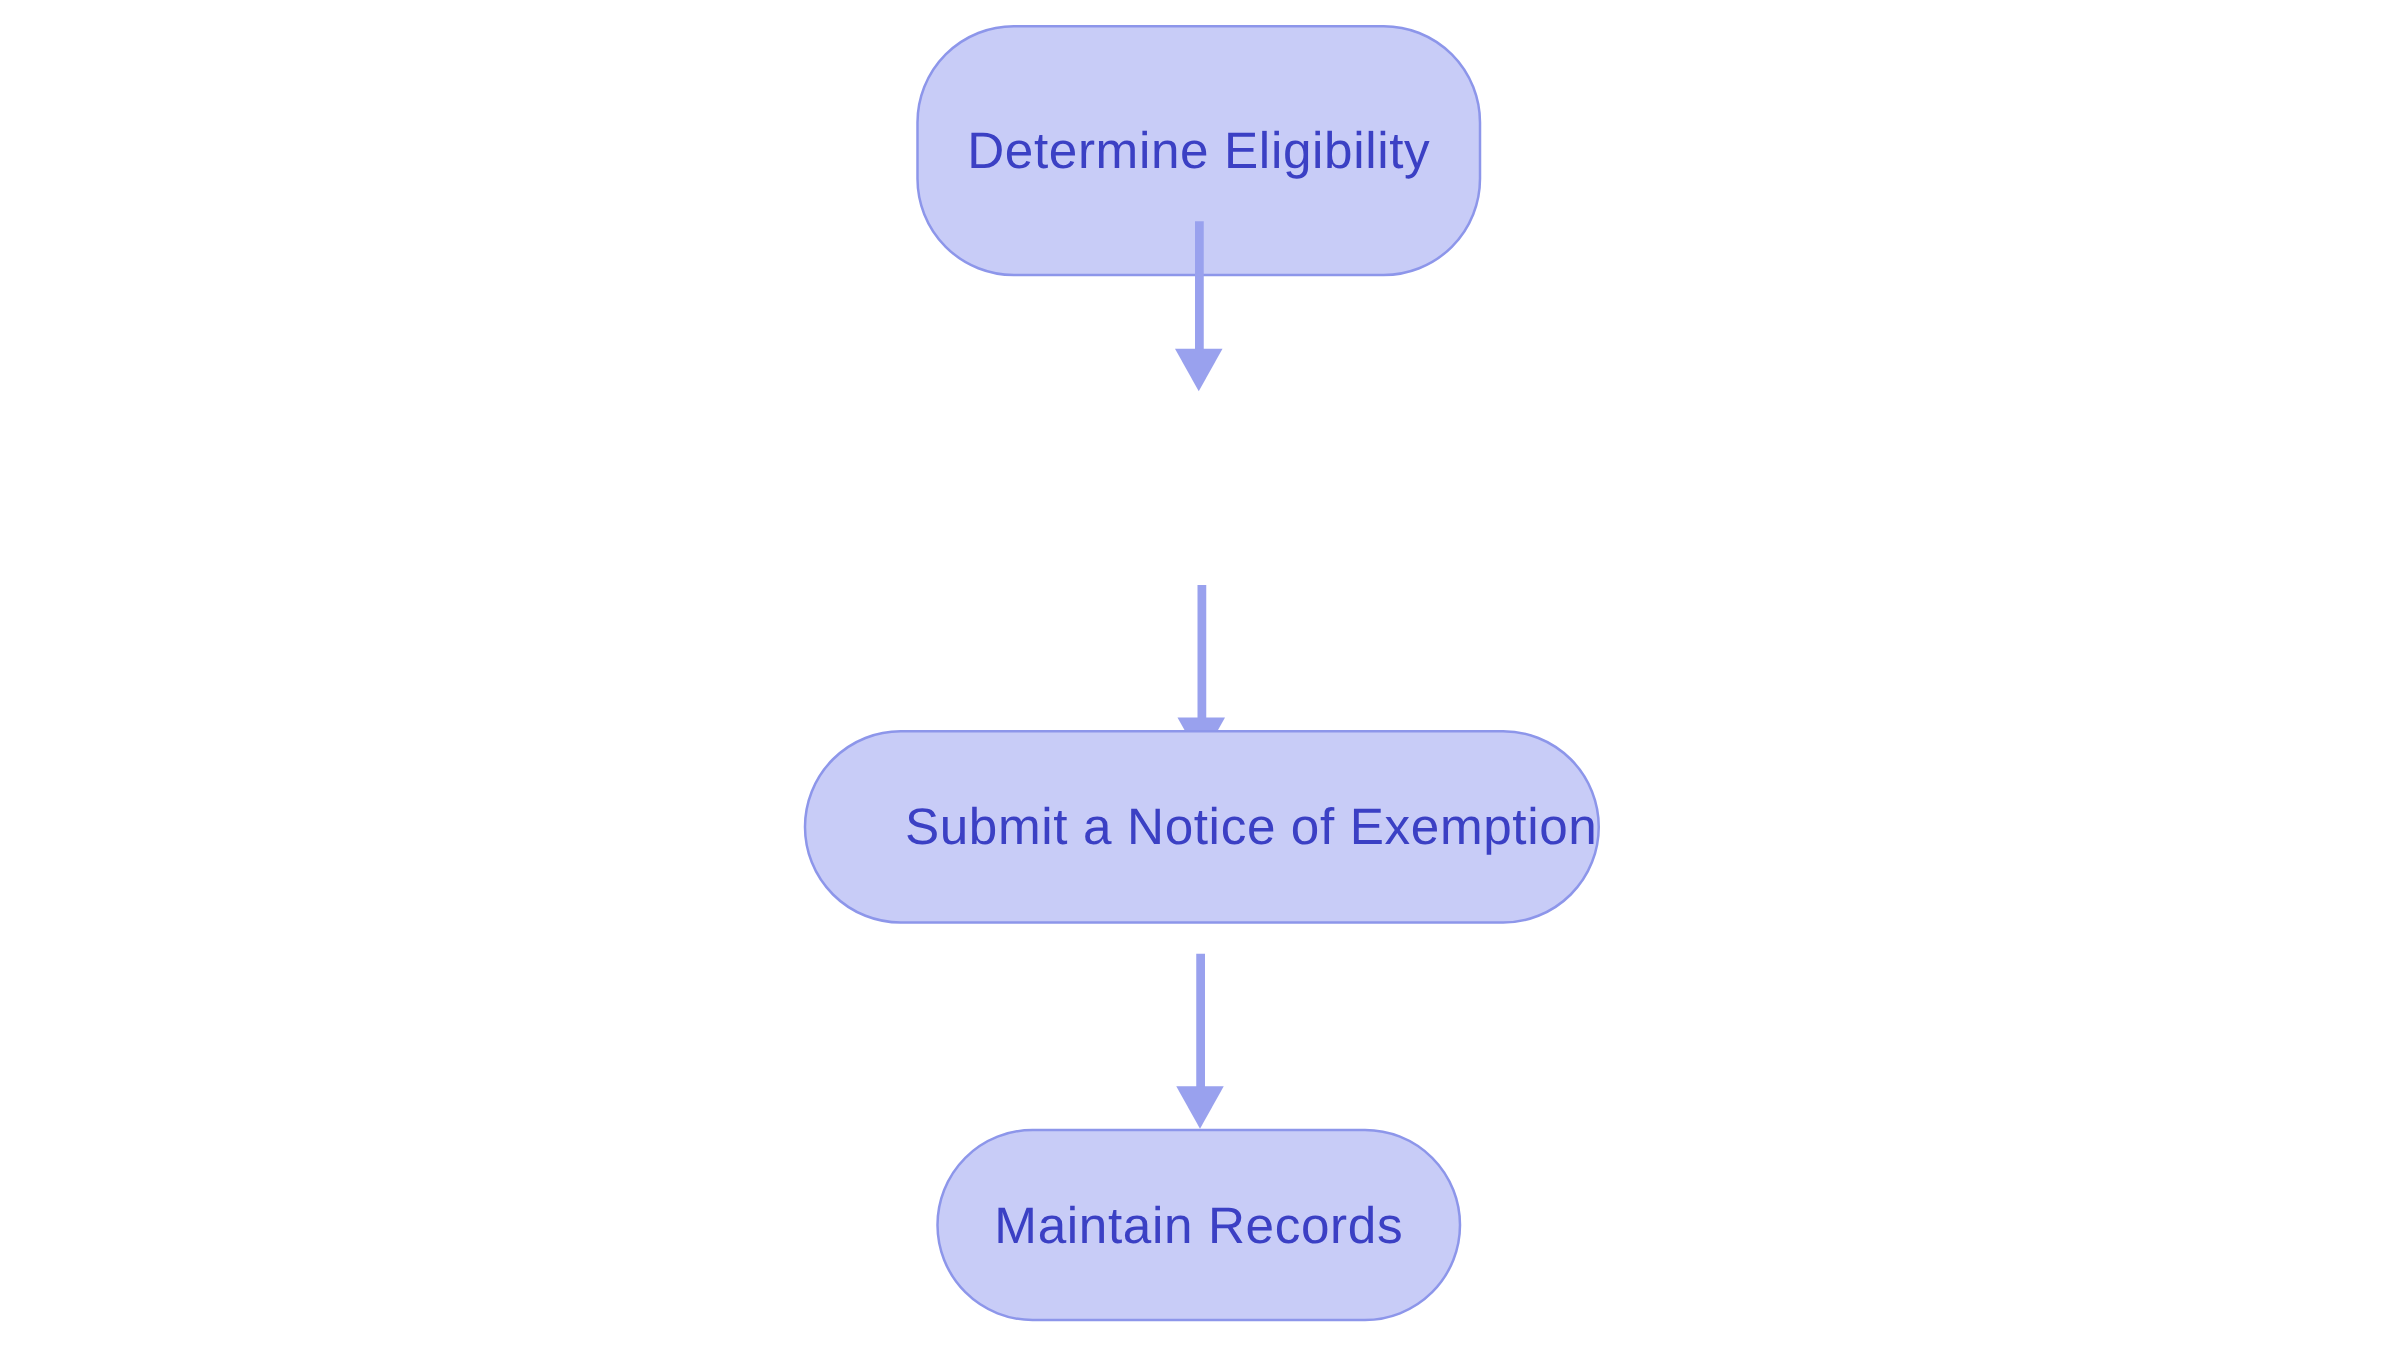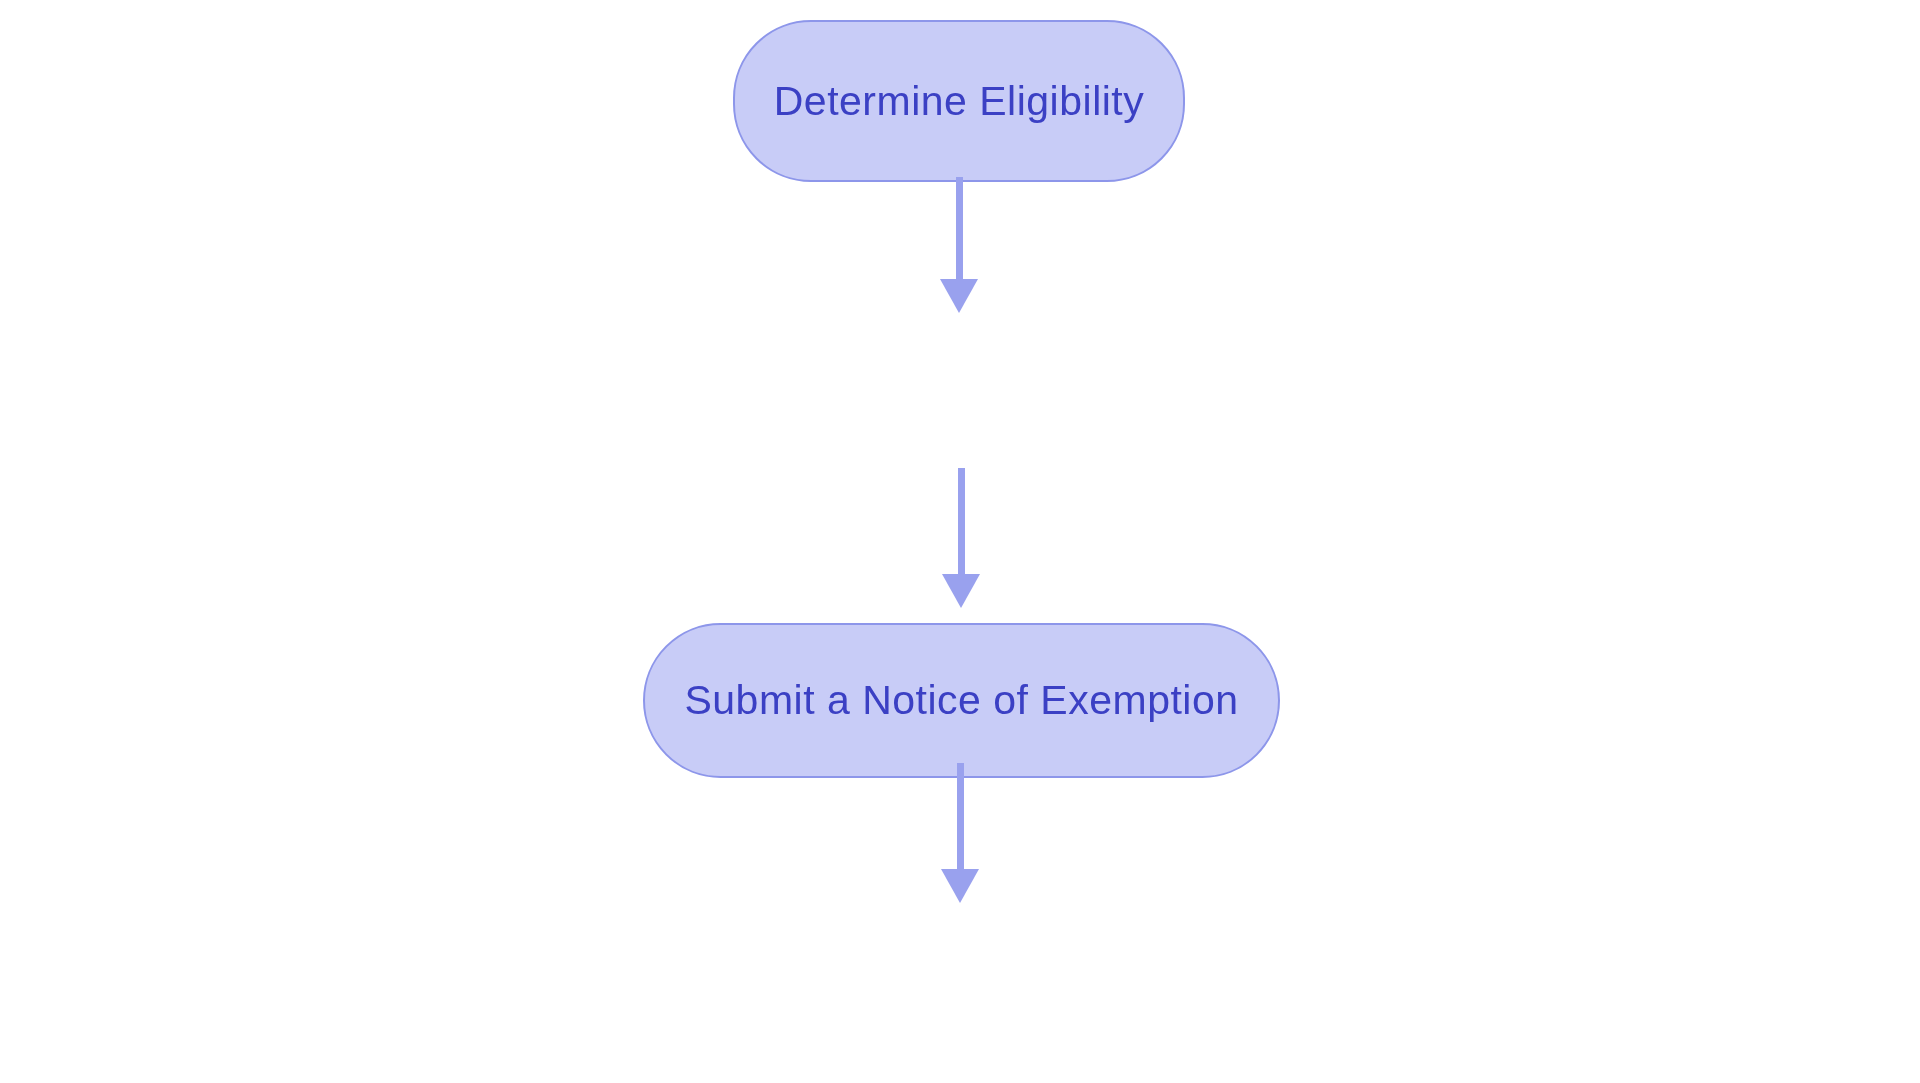--- a/index.html
+++ b/index.html
@@ -62,38 +62,41 @@
     border-right: 19px solid transparent;
     border-top: 34px solid var(--arrow);
     margin-top: -1px;
   }
 </style>
 </head>
 <body style="background: rgb(255, 255, 255);">
 
 <div class="canvas">
 
-  <div class="node" style="left: 733px; top: 20px; width: 452px; height: 162px;">
+  <div class="node" style="left: 733px; top: 20px; width: 452px; height: 201px;">
     <span class="node-label">Determine Eligibility</span>
   </div>
 
   <div class="connector" style="left: 940px; top: 177px; width: 38px; height: 136px;">
     <div class="connector-line"></div>
     <div class="connector-head"></div>
   </div>
 
 
   <div class="connector" style="left: 942px; top: 468px; width: 38px; height: 140px;">
     <div class="connector-line"></div>
     <div class="connector-head"></div>
   </div>
 
-  <div class="node" style="left: 643px; top: 623px; width: 637px; height: 155px;">
+  <div class="node" style="left: 643px; top: 584px; width: 637px; height: 155px; justify-content: flex-end;">
     <span class="node-label">Submit a Notice of Exemption</span>
   </div>
 
   <div class="connector" style="left: 941px; top: 763px; width: 38px; height: 140px;">
     <div class="connector-line"></div>
     <div class="connector-head"></div>
   </div>
 
+  <div class="node" style="left: 749px; top: 903px; width: 420px; height: 154px;">
+    <span class="node-label">Maintain Records</span>
+  </div>
 
 </div>
 
 </body></html>

